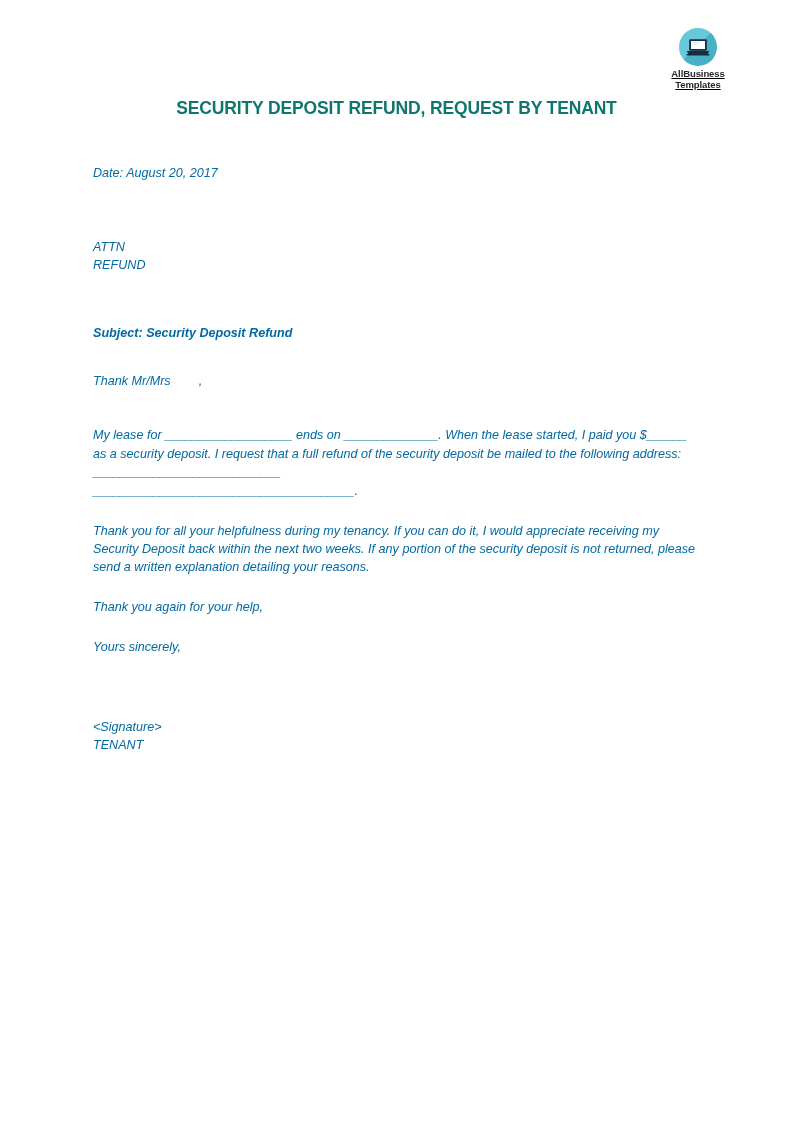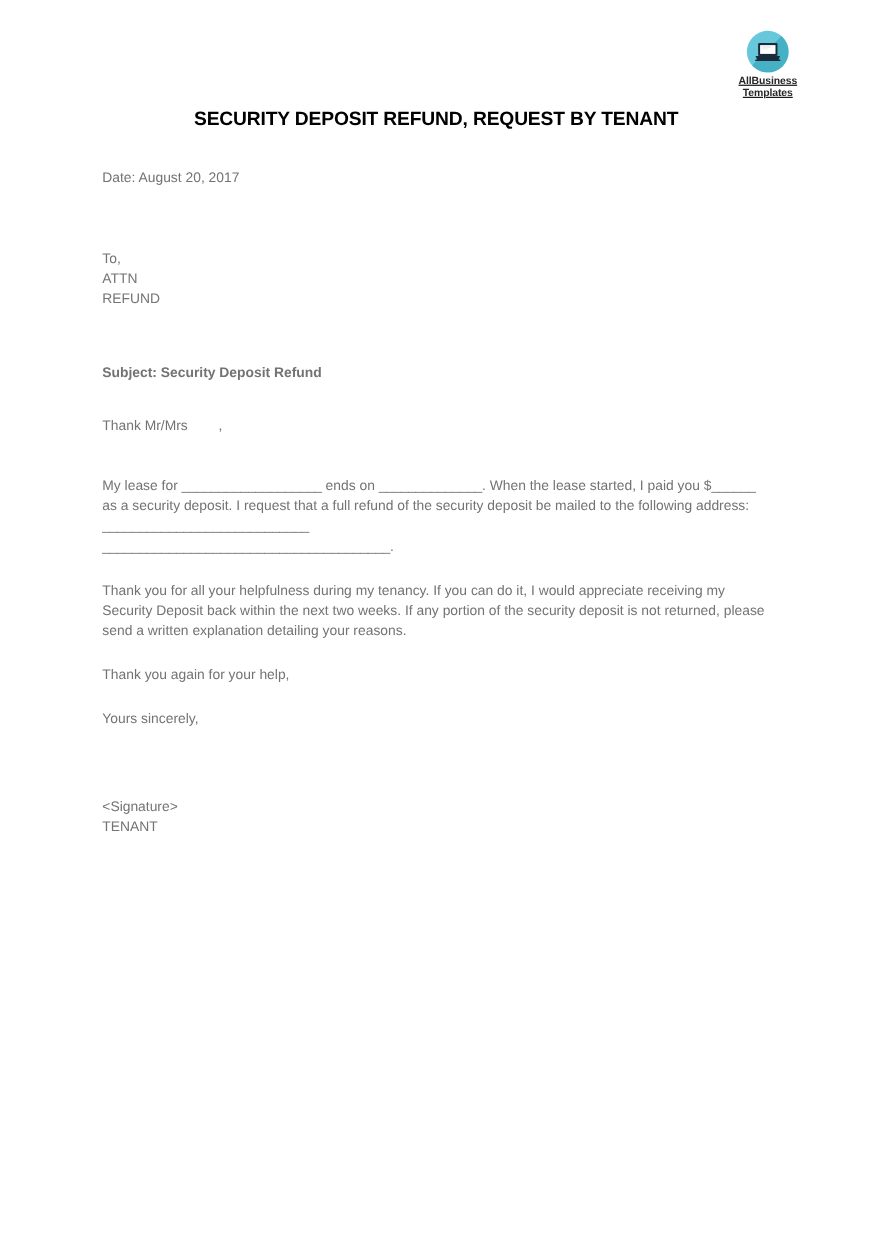--- a/index.html
+++ b/index.html
@@ -61,32 +61,33 @@
   
   .doc-title {
     position: absolute;
     top: 98px;
     left: 0;
     width: 793px;
     text-align: center;
     font-size: 17.5px;
     font-weight: bold;
     letter-spacing: -0.15px;
-    color: #000000;
+    color: #0f766e;
   }
 
   
   .body-wrap {
     position: absolute;
     left: 93px;
-    top: 152px;
+    top: 164px;
     width: 608px;
     font-size: 12.6px;
     line-height: 18px;
-    color: #737373;
+    color: #0369a1;
+    font-style: italic;
   }
   .line { white-space: pre-wrap; }
   .date-line { margin: 0 0 0 0; }
 
   .spacer-56 { height: 56px; }
   .spacer-50 { height: 50px; }
   .spacer-30 { height: 30px; }
   .spacer-36 { height: 36px; }
   .spacer-22 { height: 22px; }
   .spacer-62 { height: 62px; }
@@ -133,21 +134,20 @@
 
   <div class="doc-title">SECURITY DEPOSIT REFUND, REQUEST BY TENANT</div>
 
   <div class="body-wrap">
 
     <div class="date-line line">Date: August 20, 2017</div>
 
     <div class="spacer-56"></div>
 
     <div class="addr-block">
-      <div class="line">To,</div>
       <div class="line">ATTN</div>
       <div class="line">REFUND</div>
     </div>
 
     <div class="spacer-50"></div>
 
     <div class="subject"><span>Subject:</span> <span>Security Deposit Refund</span></div>
 
     <div class="spacer-30"></div>
 

